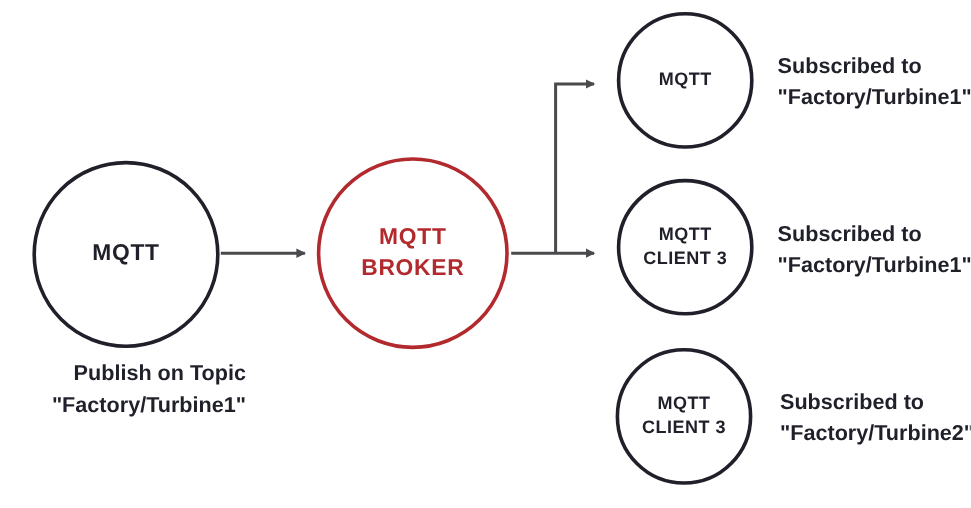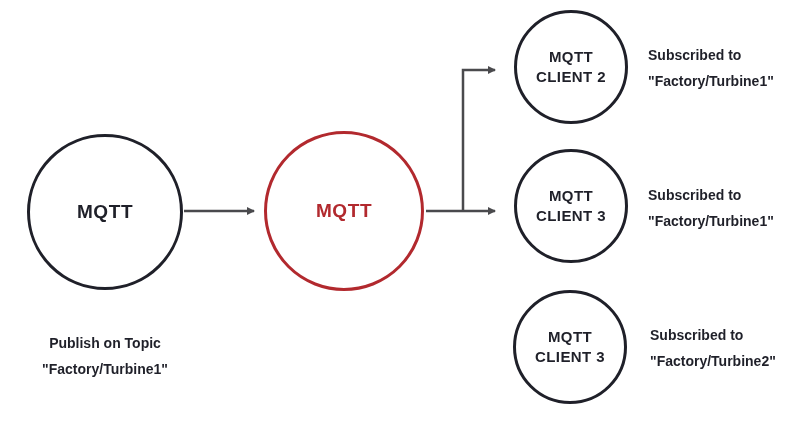--- a/index.html
+++ b/index.html
@@ -36,25 +36,25 @@
   .node-large{width:156px;height:156px;border:3.5px solid var(--dark);}
   .node-large .line{font-size:19px;line-height:26px;}
   .node-broker{width:160px;height:160px;border:3.5px solid var(--red);}
   .node-broker .line{color:var(--red);font-size:19px;line-height:26px;}
   .node-small{width:114px;height:114px;border:3px solid var(--dark);}
   .node-small .line{font-size:15px;line-height:20px;letter-spacing:.4px;}
 
   .caption{
     position:absolute;
     color:var(--dark);
-    font-size:14px;
+    font-size:18px;
     font-weight:600;
     line-height:26px;
   }
-  .caption-center{text-align:center;margin-top:32px;}
+  .caption-center{text-align:right;}
   .caption-left{text-align:left;}
 
   svg.arrows{position:absolute;left:0;top:0;width:809px;height:423px;}
   svg.arrows .arrow-line{stroke:var(--arrow);stroke-width:2.5;fill:none;}
   svg.arrows marker path{fill:var(--arrow);}
 </style>
 </head>
 <body>
 
 <div class="canvas">
@@ -73,25 +73,25 @@
   <div class="node node-large" style="left:27px;top:134px;">
     <div class="line">MQTT</div>
   </div>
   <div class="caption caption-center" style="left:5px;top:298px;width:200px;">
     <div>Publish on Topic</div>
     <div>"Factory/Turbine1"</div>
   </div>
 
   <div class="node node-broker" style="left:264px;top:131px;">
     <div class="line">MQTT</div>
+    <div class="line">BROKER</div>
   </div>
 
   <div class="node node-small" style="left:514px;top:10px;">
     <div class="line">MQTT</div>
-    <div class="line">CLIENT 2</div>
   </div>
   <div class="caption caption-left" style="left:648px;top:42px;">
     <div>Subscribed to</div>
     <div>"Factory/Turbine1"</div>
   </div>
 
   <div class="node node-small" style="left:514px;top:149px;">
     <div class="line">MQTT</div>
     <div class="line">CLIENT 3</div>
   </div>

